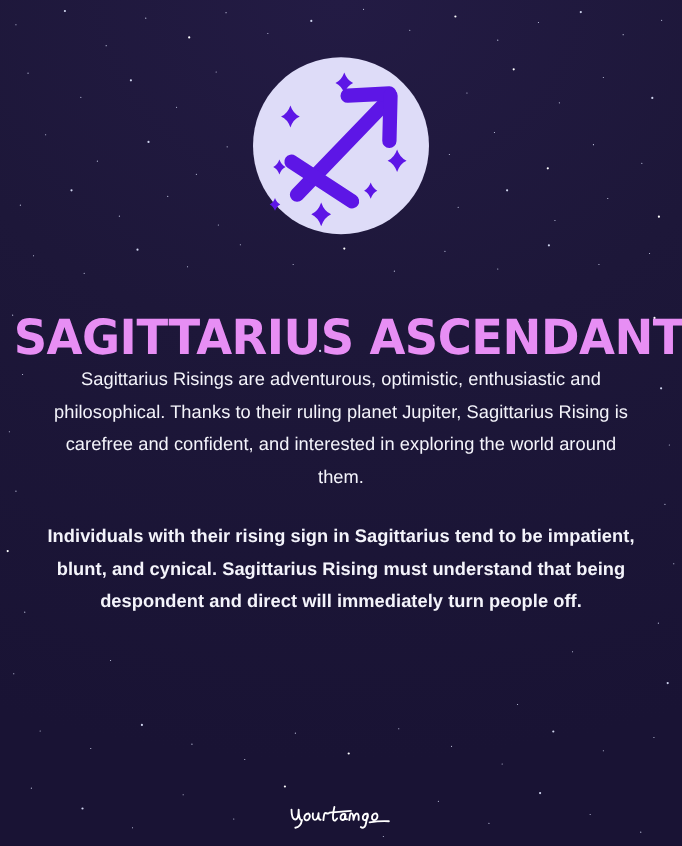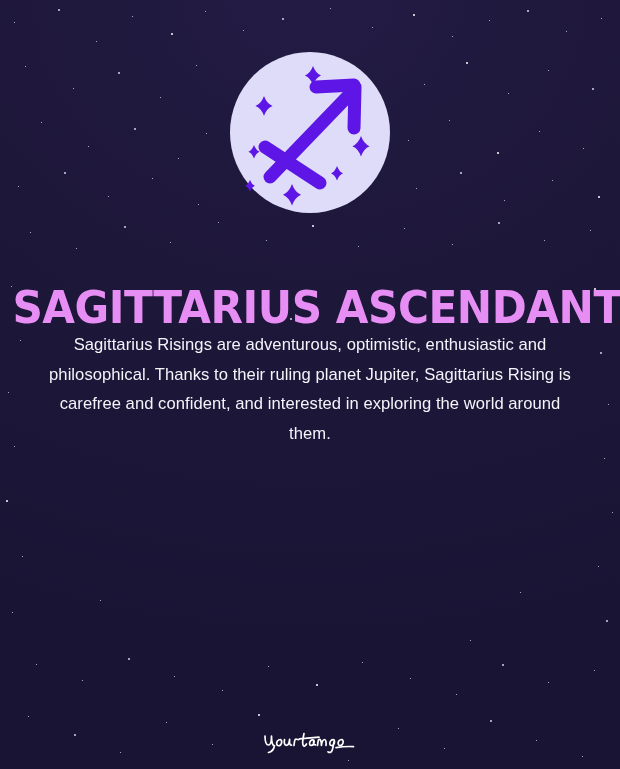--- a/index.html
+++ b/index.html
@@ -227,20 +227,21 @@
         <path d="M62 132 q2.8 8 9 10.8 q-6.2 2.8 -9 10.8 q-2.8 -8 -9 -10.8 q6.2 -2.8 9 -10.8 Z"></path>
         <path d="M20 128 q1.5 4.3 4.8 5.8 q-3.3 1.5 -4.8 5.8 q-1.5 -4.3 -4.8 -5.8 q3.3 -1.5 4.8 -5.8 Z"></path>
       </g>
     </svg>
   </div>
 
   <h1 class="title">SAGITTARIUS ASCENDANT</h1>
 
   <div class="body-copy">
     <p>Sagittarius Risings are adventurous, optimistic, enthusiastic and philosophical. Thanks to their ruling planet Jupiter, Sagittarius Rising is carefree and confident, and interested in exploring the world around them.</p>
+    <p>Individuals with their rising sign in Sagittarius tend to be impatient, blunt, and cynical. Sagittarius Rising must understand that being despondent and direct will immediately turn people off.</p>
   </div>
 
   <div class="logo">
     <svg width="96" height="26" viewBox="0 0 96 26" aria-label="yourtango">
       <g fill="none" stroke="#ffffff" stroke-width="1.7" stroke-linecap="round" stroke-linejoin="round">
 
         <path d="M3 7 C3 12, 4 16, 6.5 16 C9 16, 9.5 11.5, 9.5 7 C9.5 13, 10.5 17, 12.5 16.5 C11.8 20.5, 9.5 23, 6.5 23.5"></path>
 
         <path d="M18.5 10.5 C15.8 10.5, 14.3 13, 14.7 15 C15.1 17, 17.2 17.3, 18.6 15.8 C20 14.3, 20.2 11.5, 18.5 10.5 Z"></path>
 

